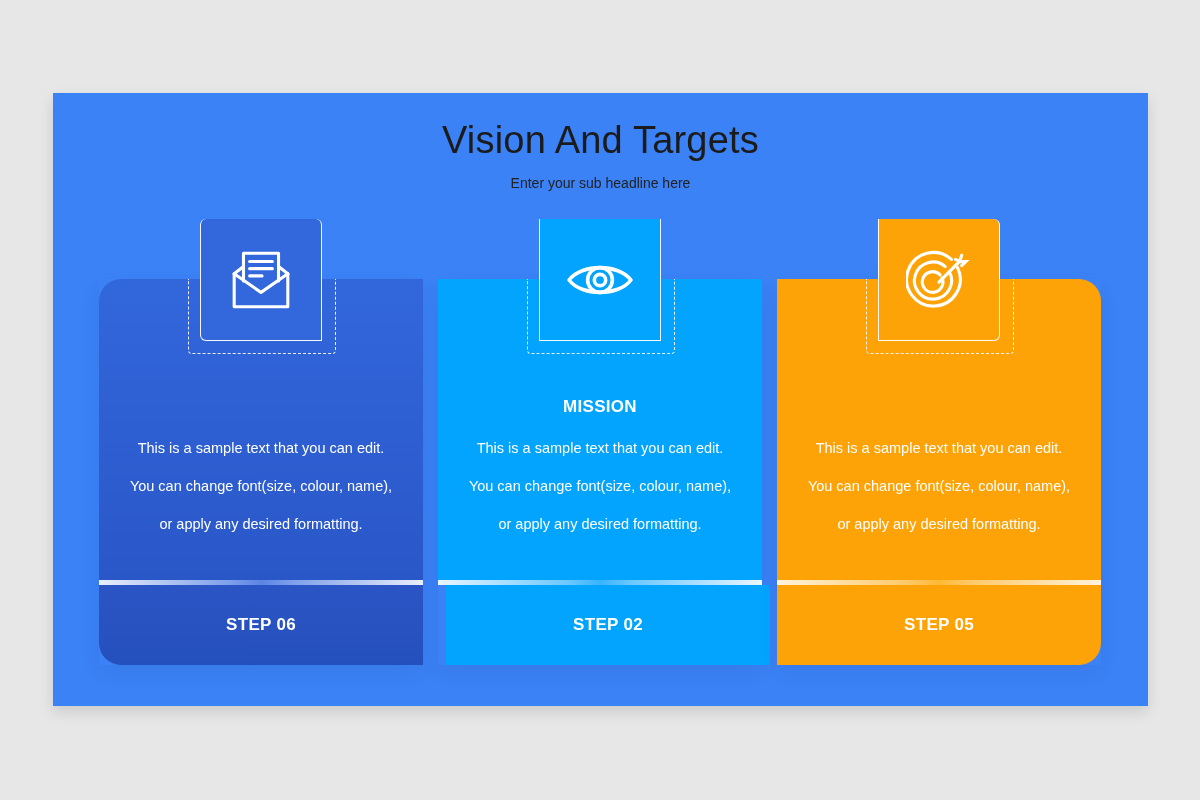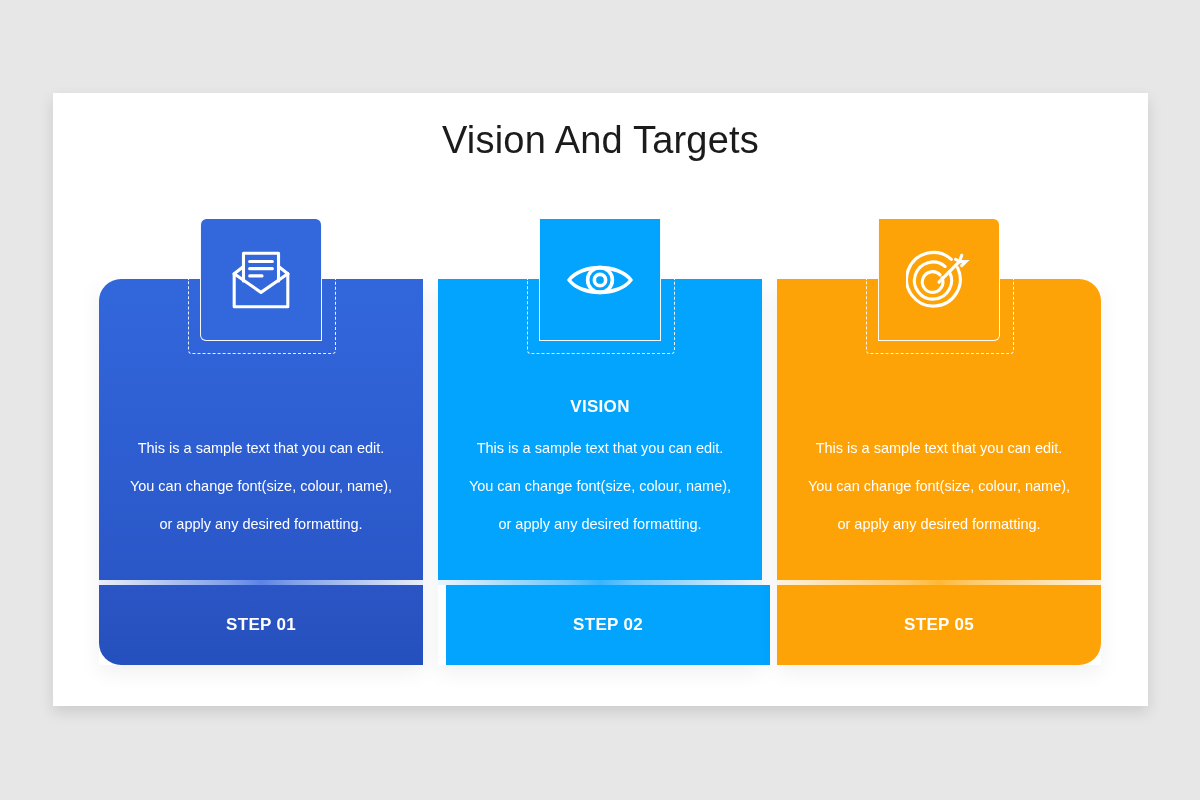--- a/index.html
+++ b/index.html
@@ -1,20 +1,20 @@
 <!DOCTYPE html>
 <html><head>
 <meta charset="utf-8">
 <style>
   * { box-sizing: border-box; margin: 0; padding: 0; }
   html, body { width: 1200px; height: 800px; overflow: hidden; }
   body { background: #e8e7e8; font-family: "Liberation Sans", sans-serif; position: relative; }
   .slide {
     position: absolute; left: 53px; top: 93px; width: 1095px; height: 613px;
-    background: #ffffff; box-shadow: 0 6px 14px rgba(0,0,0,0.12);
+    background: #3b82f6; box-shadow: 0 6px 14px rgba(0,0,0,0.12);
   }
   .title {
     position: absolute; left: 0; right: 0; top: 26px; text-align: center;
     font-size: 38px; color: #1b1b1b; font-weight: normal; letter-spacing: 0.2px;
   }
   .subtitle {
     position: absolute; left: 0; right: 0; top: 82px; text-align: center;
     font-size: 14px; color: #222;
   }
   .card {
@@ -60,55 +60,56 @@
     position: absolute; left: 30px; right: 30px; top: 150px; text-align: center;
     color: #fff; font-size: 14.5px; line-height: 38px;
   }
   .step { color: #fff; font-weight: bold; font-size: 17px; letter-spacing: 0.3px; }
 </style>
 </head>
 <body>
 
 <div class="slide">
   <h1 class="title">Vision And Targets</h1>
+  <div class="subtitle">Enter your sub headline here</div>
 
   <div class="card c1">
     <div class="upper">
       <div class="dash"></div>
       <div class="iconbox">
         <svg viewBox="0 0 64 64" fill="none" stroke="#fff" stroke-width="3" stroke-linejoin="round" stroke-linecap="round">
           <path d="M6 26 L6 58 L58 58 L58 26"></path>
           <path d="M6 26 L15 19"></path>
           <path d="M58 26 L49 19"></path>
           <path d="M6 26 L32 44 L58 26"></path>
           <path d="M15 33 L15 6 L49 6 L49 33"></path>
           <path d="M21 14 L43 14"></path>
           <path d="M21 21 L43 21"></path>
           <path d="M21 28 L33 28"></path>
         </svg>
       </div>
       <div class="body">This is a sample text that you can edit. You can change font(size, colour, name), or apply any desired formatting.</div>
     </div>
     <div class="divider"></div>
     <div class="lower">
-      <span class="step">STEP 01</span>
+      <span class="step">STEP 06</span>
     </div>
   </div>
 
   <div class="card c2">
     <div class="upper">
       <div class="dash"></div>
       <div class="iconbox">
         <svg viewBox="0 0 64 64" fill="none" stroke="#fff" stroke-width="3.5" stroke-linejoin="round">
           <path d="M2 32 C14 16, 50 16, 62 32 C50 48, 14 48, 2 32 Z"></path>
           <circle cx="32" cy="32" r="12"></circle>
           <circle cx="32" cy="32" r="5.5"></circle>
         </svg>
       </div>
-      <div class="heading">VISION</div>
+      <div class="heading">MISSION</div>
       <div class="body">This is a sample text that you can edit. You can change font(size, colour, name), or apply any desired formatting.</div>
     </div>
     <div class="divider"></div>
     <div class="lower">
       <span class="step">STEP 02</span>
     </div>
   </div>
 
   <div class="card c3">
     <div class="upper">

